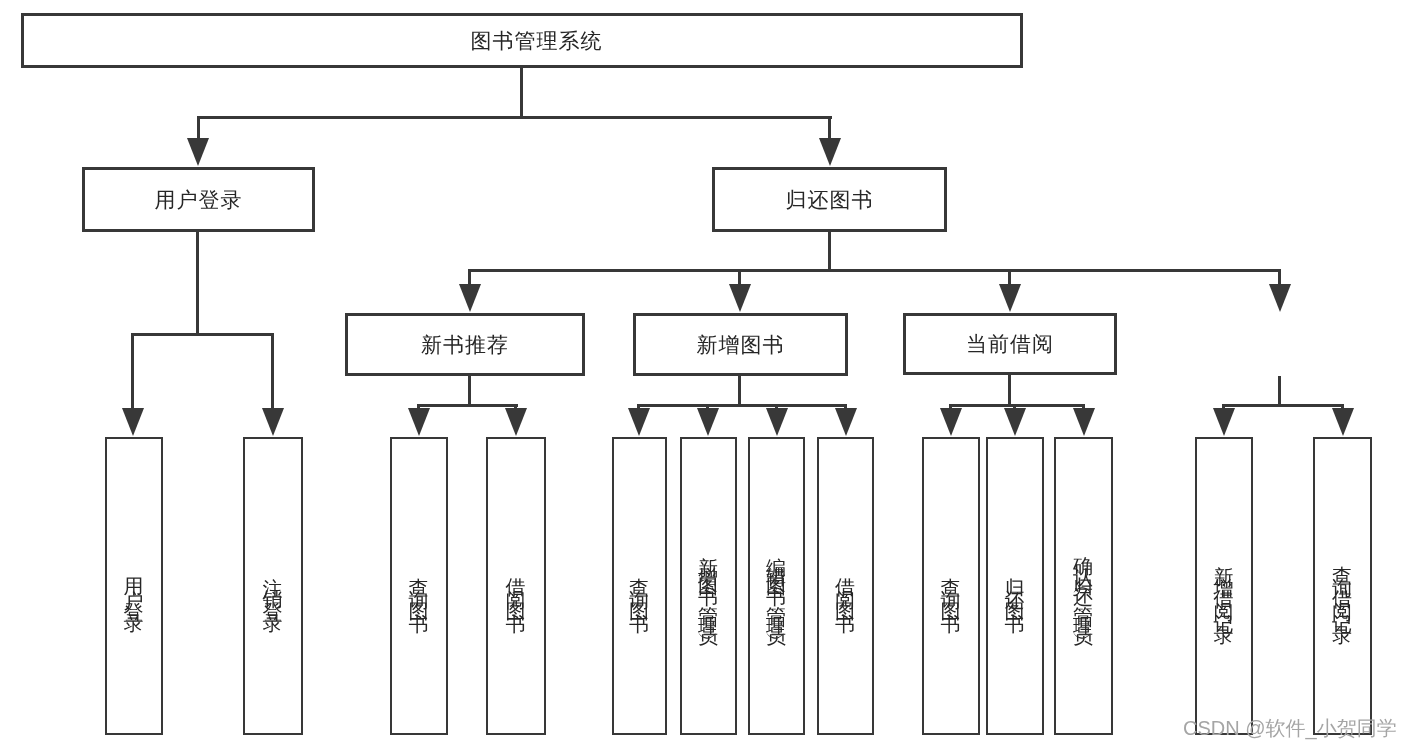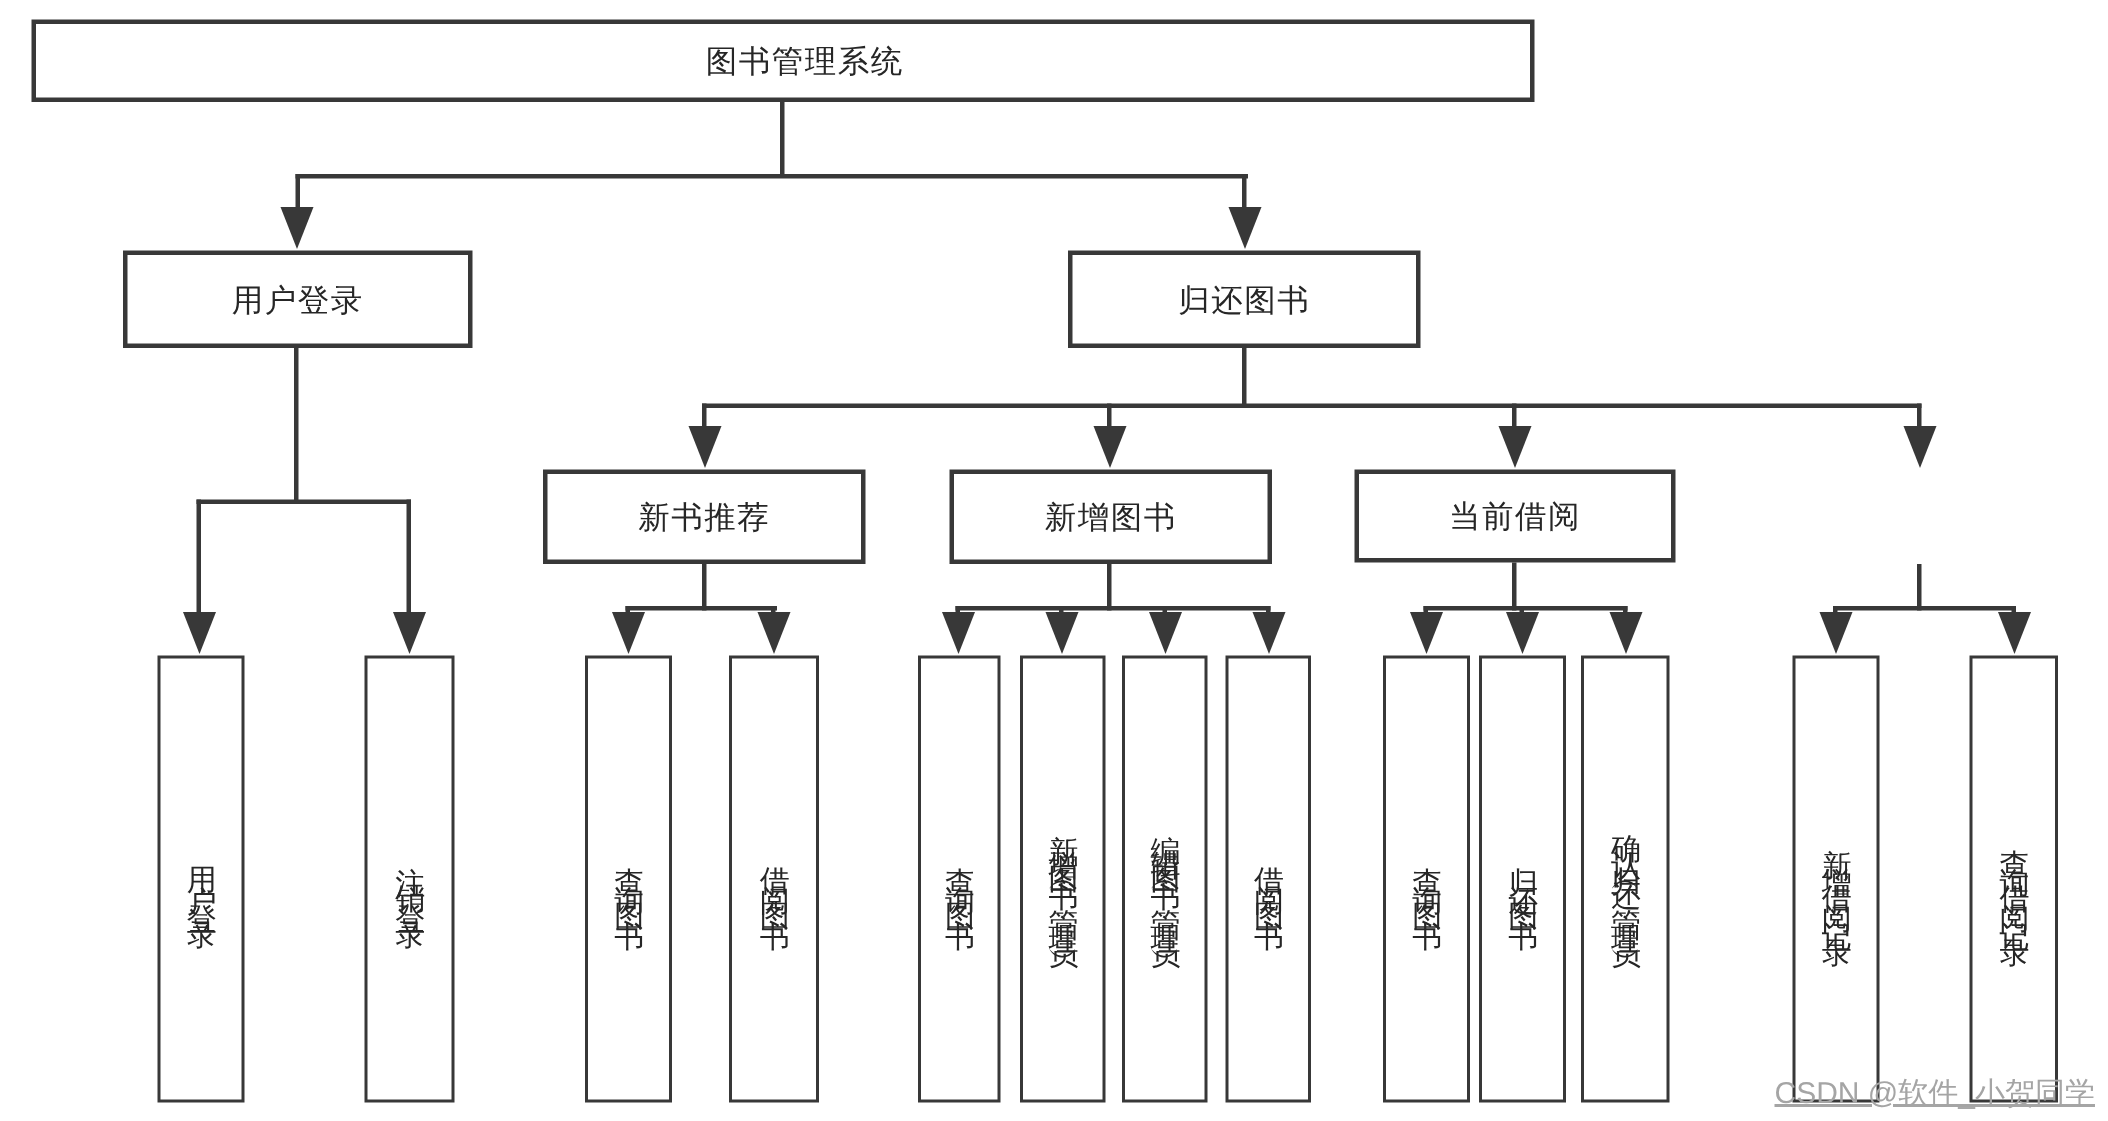--- a/index.html
+++ b/index.html
@@ -51,21 +51,20 @@
     border-top:28px solid var(--line);
   }
   .watermark{
     position:absolute;
     left:1183px;top:715px;
     font-size:20px;
     color:#a5a5a5;
     letter-spacing:0;
     z-index:5;
     white-space:nowrap;
-    text-decoration:underline;
   }
 </style>
 </head>
 <body>
 
 <div id="stage">
 
   <div class="box" style="left:21px;top:13px;width:1002px;height:55px;padding-left:29px;">
     <span>图书管理系统</span>
   </div>
@@ -95,21 +94,21 @@
   <div class="hline" style="left:468px;top:269px;width:813px;height:3px;"></div>
   <div class="vline" style="left:468px;top:269px;width:3px;height:17px;"></div>
   <div class="arrow" style="left:459px;top:284px;"></div>
   <div class="vline" style="left:738px;top:269px;width:3px;height:17px;"></div>
   <div class="arrow" style="left:729px;top:284px;"></div>
   <div class="vline" style="left:1008px;top:269px;width:3px;height:17px;"></div>
   <div class="arrow" style="left:999px;top:284px;"></div>
   <div class="vline" style="left:1278px;top:269px;width:3px;height:17px;"></div>
   <div class="arrow" style="left:1269px;top:284px;"></div>
 
-  <div class="box" style="left:362px;top:313px;width:215px;height:63px;">
+  <div class="box" style="left:345px;top:313px;width:240px;height:63px;">
     <span>新书推荐</span>
   </div>
   <div class="box" style="left:633px;top:313px;width:215px;height:63px;">
     <span>新增图书</span>
   </div>
   <div class="box" style="left:903px;top:313px;width:214px;height:62px;">
     <span>当前借阅</span>
   </div>
 
   <div class="vline" style="left:468px;top:376px;width:3px;height:31px;"></div>

